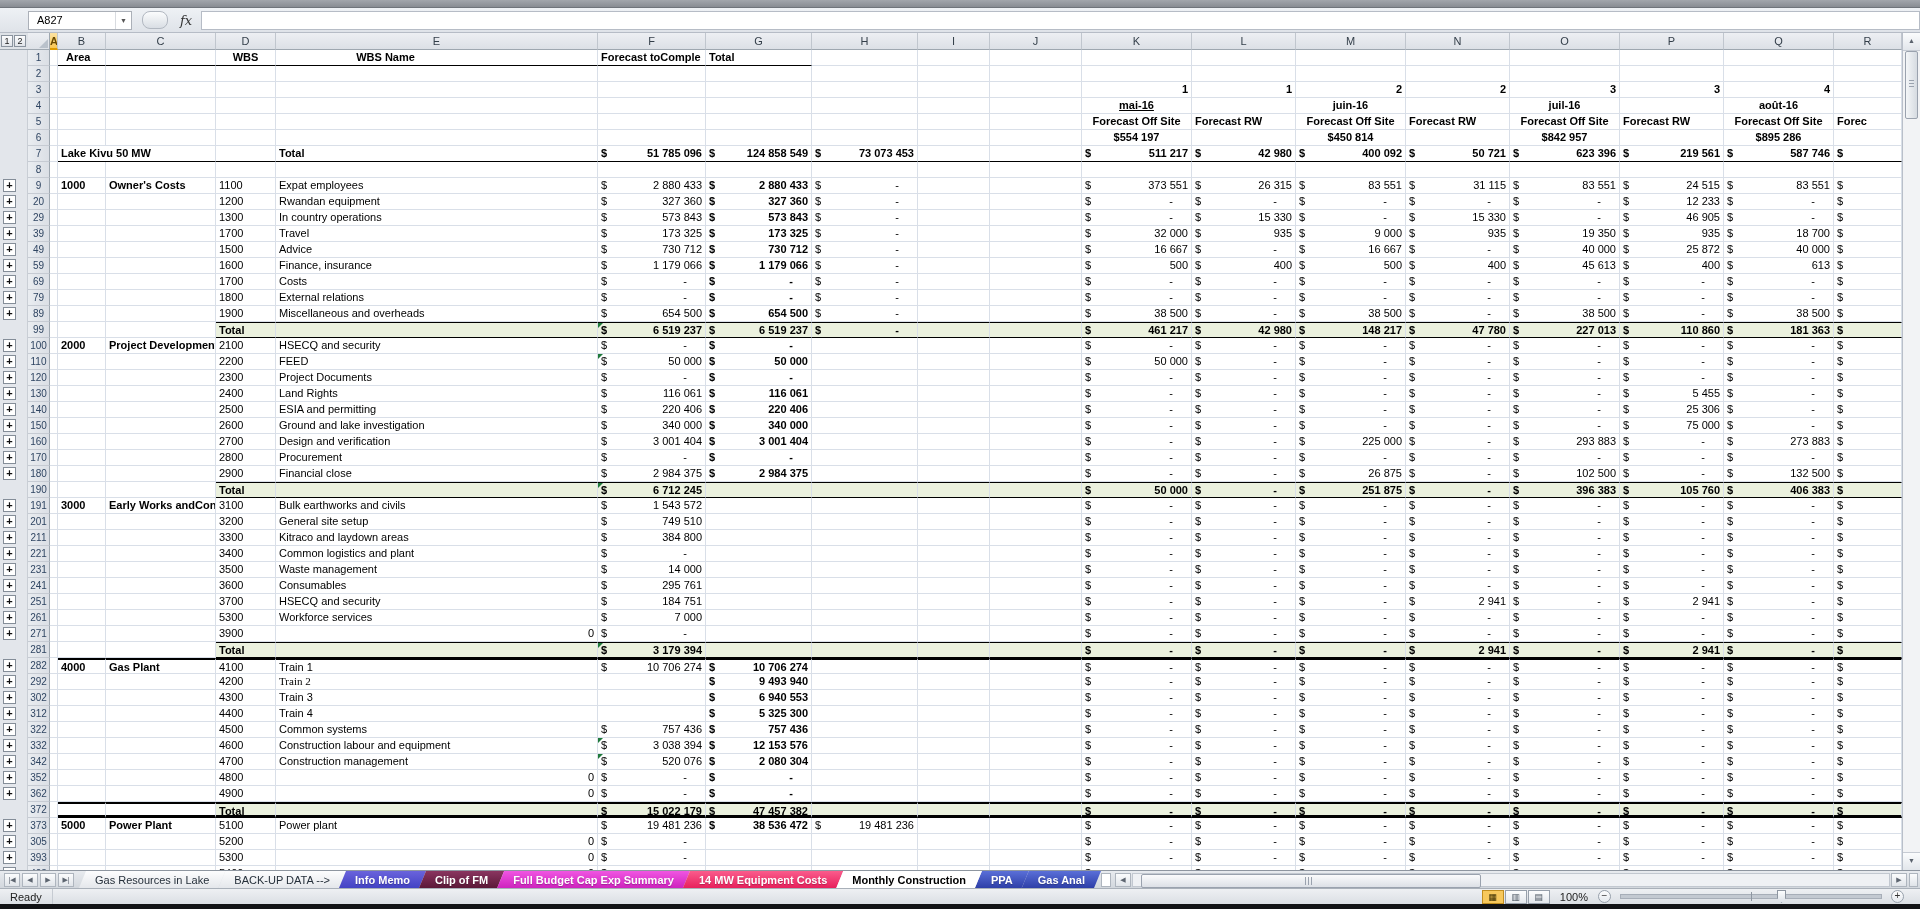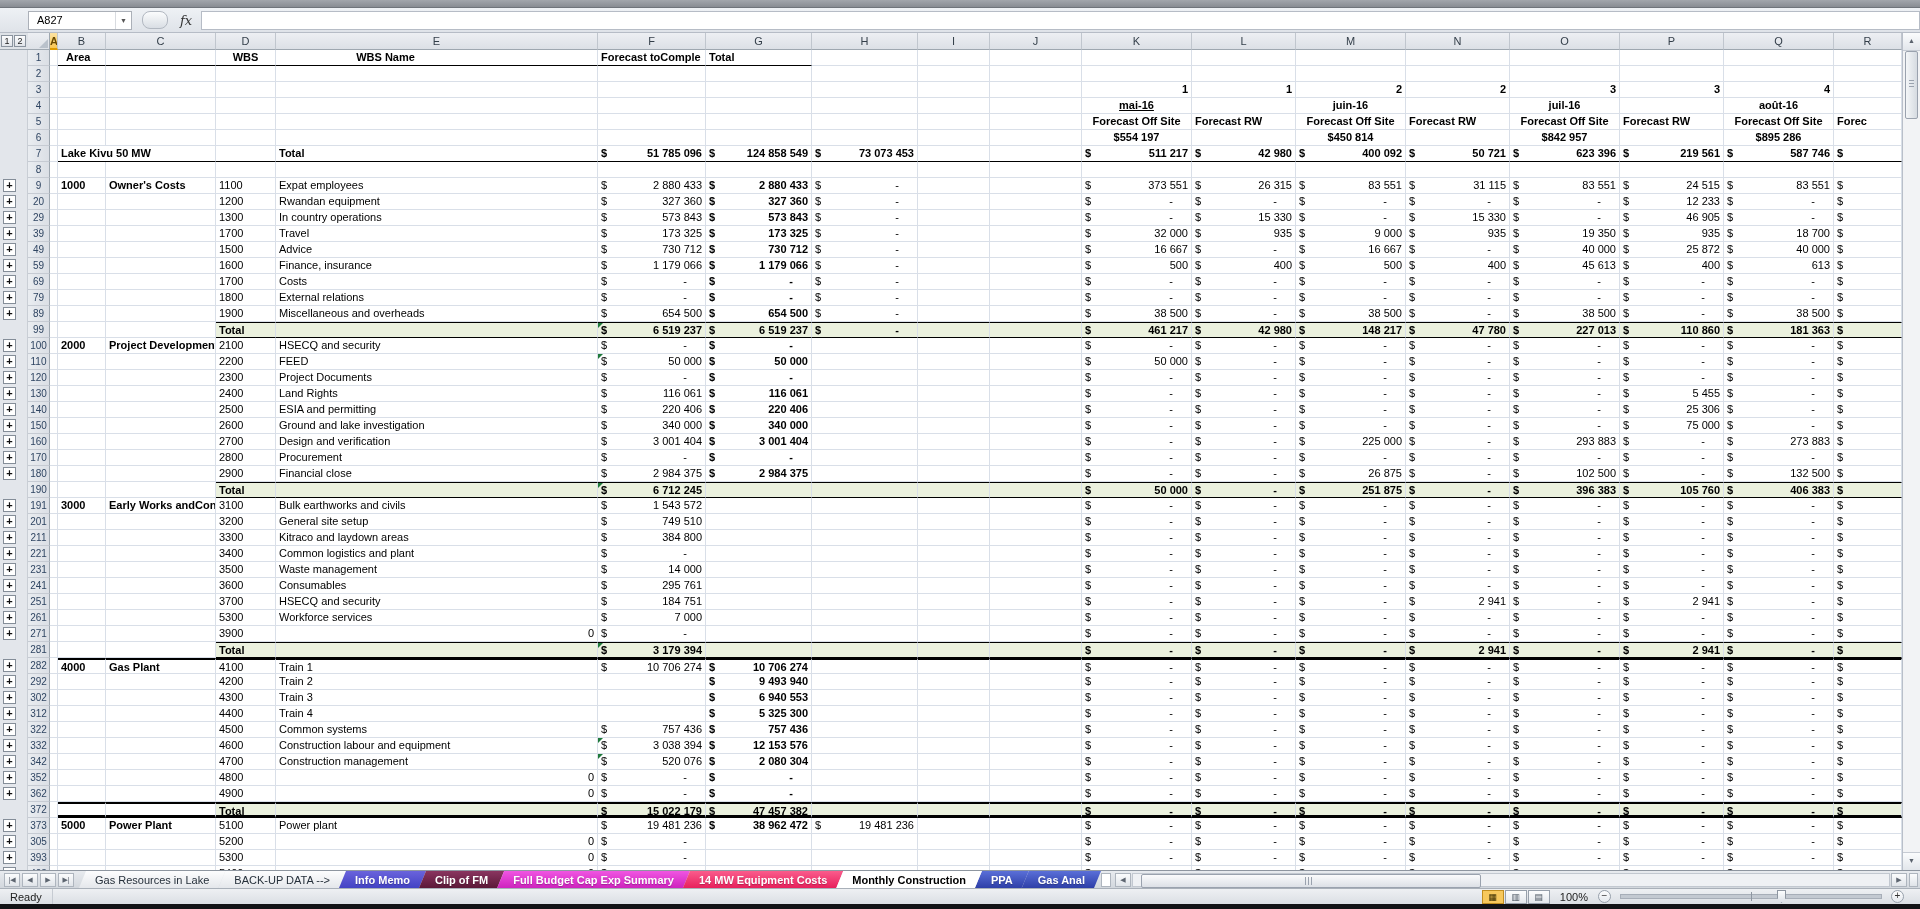--- a/index.html
+++ b/index.html
@@ -1997,21 +1997,21 @@
     </div>
     <div class="row">
       <div class="gut">
         <div class="plusb">+</div>
       </div>
       <div class="rn">292</div>
       <div class="cell" style="width: 8px;"></div>
       <div class="cell" style="width: 48px;"></div>
       <div class="cell" style="width: 110px;"></div>
       <div class="cell" style="width: 60px;">4200</div>
-      <div class="cell" style="width: 322px;">Train 2</div>
+      <div class="cell" style="width: 322px; font-family: Liberation Serif, serif;">Train 2</div>
       <div class="cell" style="width: 108px;"></div>
       <div class="cell money b" style="width: 106px;">
         <span class="cur">$</span>
         <span class="val">9 493 940</span>
       </div>
       <div class="cell" style="width: 106px;"></div>
       <div class="cell" style="width: 72px;"></div>
       <div class="cell" style="width: 92px;"></div>
       <div class="cell money dash" style="width: 110px;">
         <span class="cur">$</span>
@@ -2481,21 +2481,21 @@
       <div class="cell b" style="width: 48px;">5000</div>
       <div class="cell b" style="width: 110px;">Power Plant</div>
       <div class="cell" style="width: 60px;">5100</div>
       <div class="cell" style="width: 322px;">Power plant</div>
       <div class="cell money" style="width: 108px;">
         <span class="cur">$</span>
         <span class="val">19 481 236</span>
       </div>
       <div class="cell money b" style="width: 106px;">
         <span class="cur">$</span>
-        <span class="val">38 962 472</span>
+        <span class="val">38 536 472</span>
       </div>
       <div class="cell money" style="width: 106px;">
         <span class="cur">$</span>
         <span class="val">19 481 236</span>
       </div>
       <div class="cell" style="width: 72px;"></div>
       <div class="cell" style="width: 92px;"></div>
       <div class="cell money dash" style="width: 110px;">
         <span class="cur">$</span>
         <span class="val">-</span>

